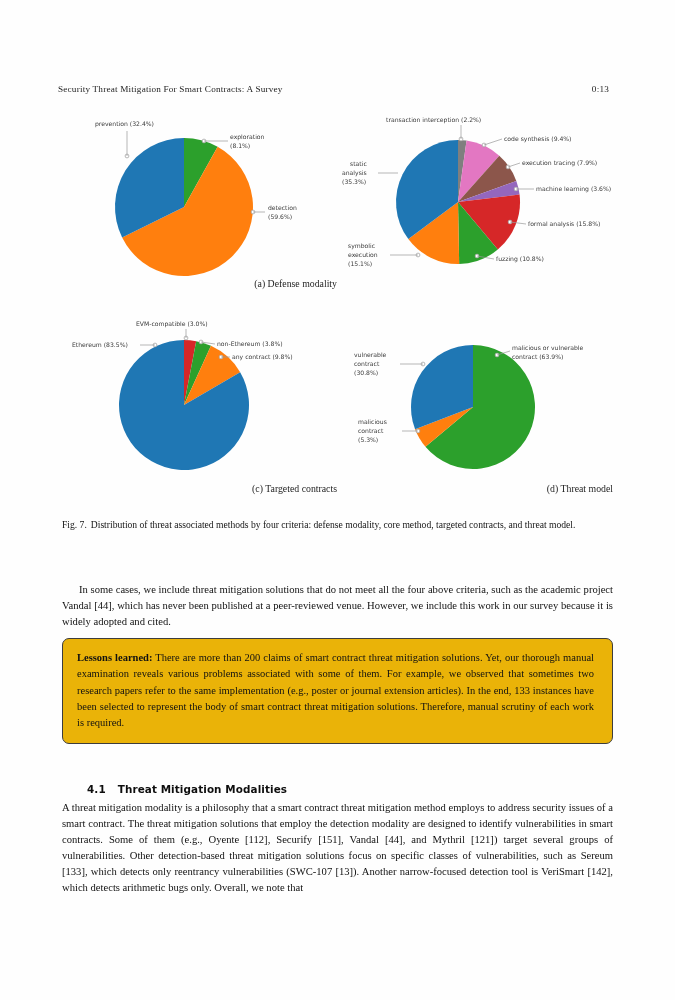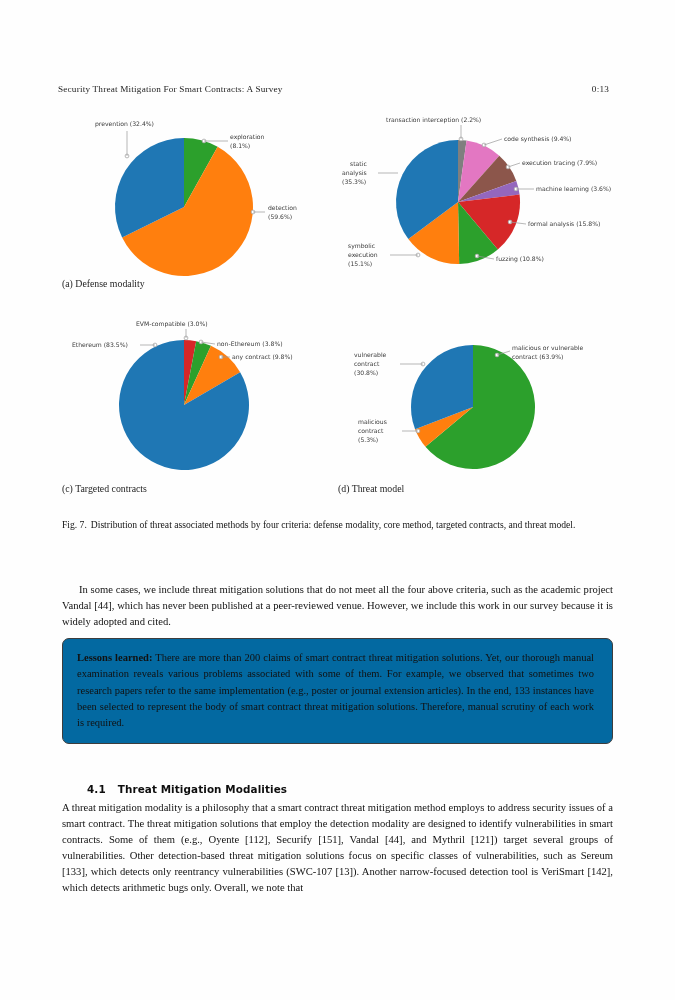--- a/index.html
+++ b/index.html
@@ -35,21 +35,21 @@
 
   
   .figure {
     position: absolute;
     left: 62px; top: 112px;
     width: 551px; height: 400px;
   }
   .panel { position: absolute; }
   .subcap {
     position: absolute;
-    text-align: left;
+    text-align: right;
     font-size: 9.8px;
     color: #1d1d1d;
     width: 100%;
   }
 
   svg { display: block; overflow: visible; }
   .pielabel {
     font-family: "DejaVu Sans", sans-serif;
     font-size: 6.1px;
     fill: #3a3a3a;
@@ -84,21 +84,21 @@
 
   
   .lessonbox {
     position: absolute;
     left: 62px; top: 638px;
     width: 551px;
     box-sizing: border-box;
     padding: 11px 18px 12px 14px;
     border: 1.1px solid #3d3d3d;
     border-radius: 7px;
-    background: #0369a1;
+    background: #eab308;
     font-size: 10.5px;
     line-height: 1.55;
     text-align: justify;
     color: #111111;
   }
   .lessonbox b { font-weight: bold; }
 
   
   .section-head {
     position: absolute;

